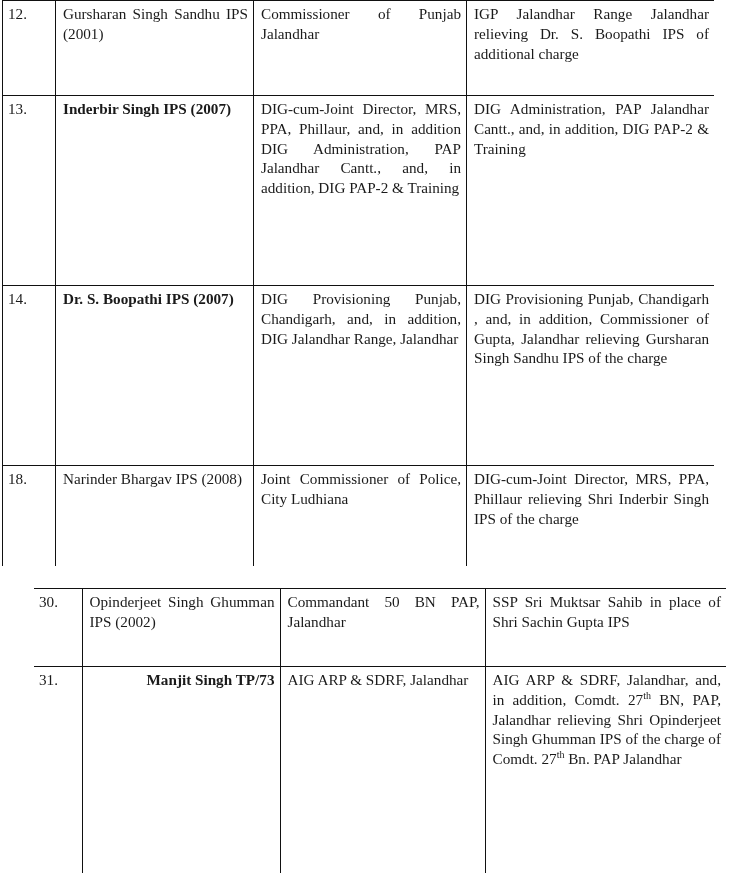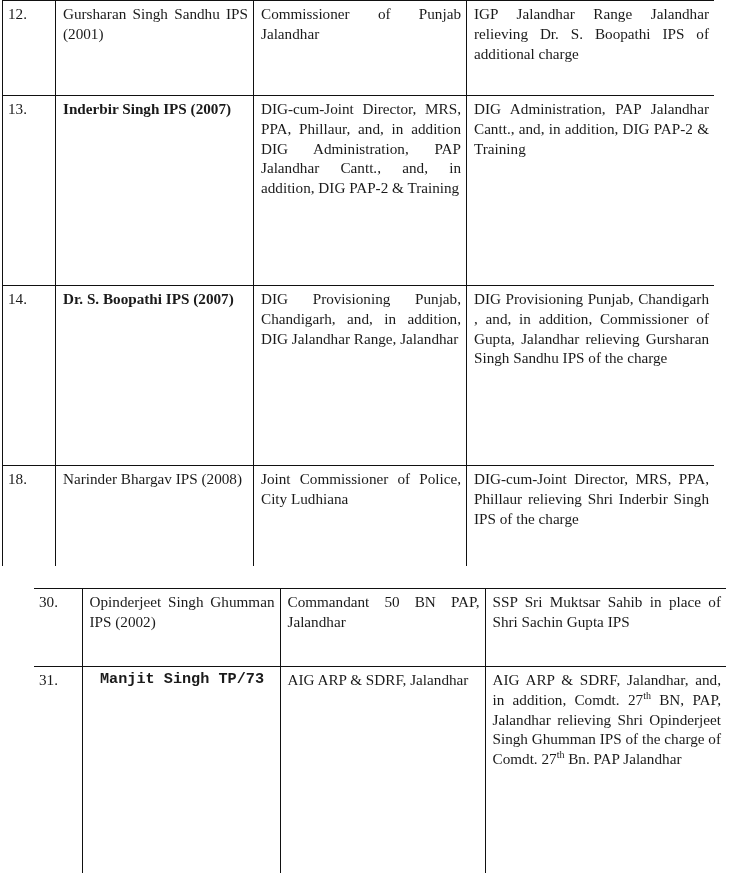--- a/index.html
+++ b/index.html
@@ -35,22 +35,21 @@
     text-align: justify;
     text-justify: inter-word;
     word-spacing: 0;
     hyphens: none;
   }
   td .just-last-left {
     text-align: justify;
     text-align-last: left;
   }
   td .plain {
-    text-align: center;
-    font-family: Liberation Mono, monospace;
+    text-align: right;
   }
   .b { font-weight: bold; }
   sup { font-size: 0.66em; vertical-align: super; line-height: 0; }
 
   
   #table-one-wrap {
     position: absolute;
     left: 2px;
     top: 0px;
     width: 712px;

